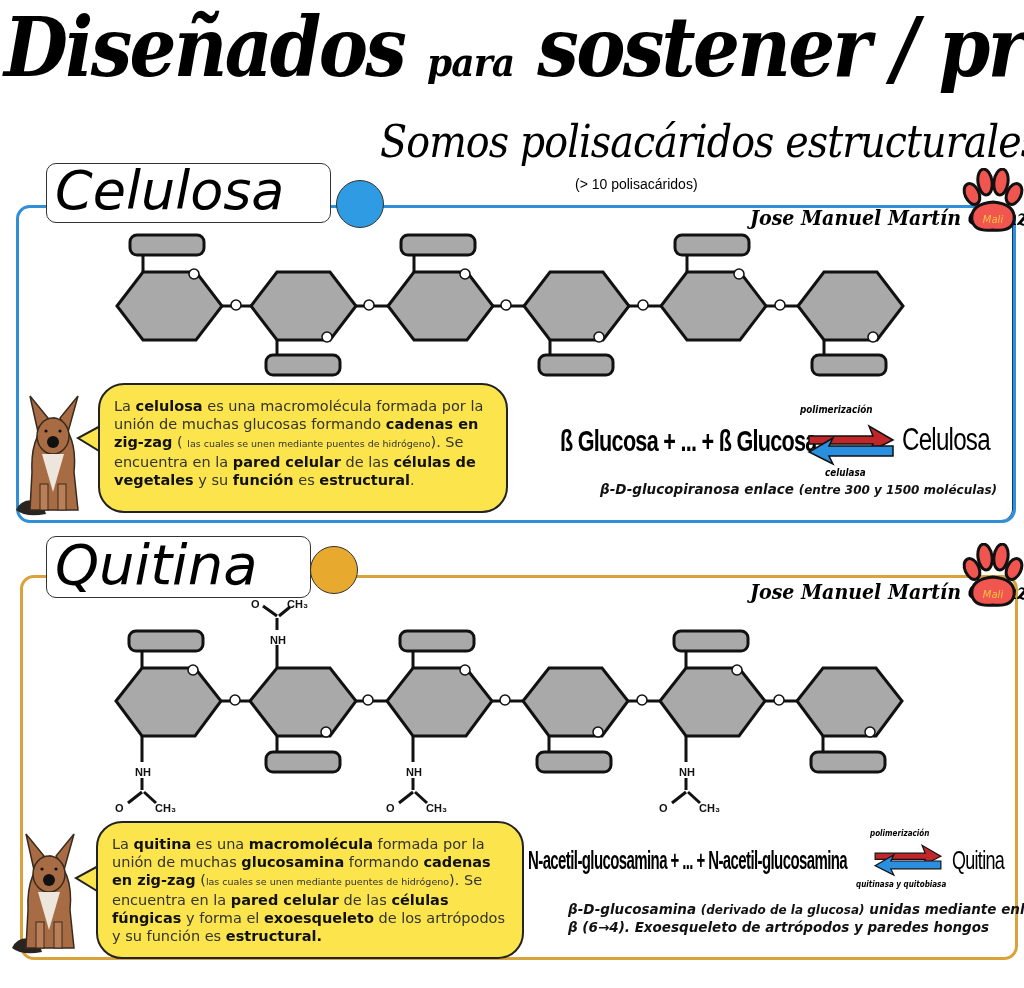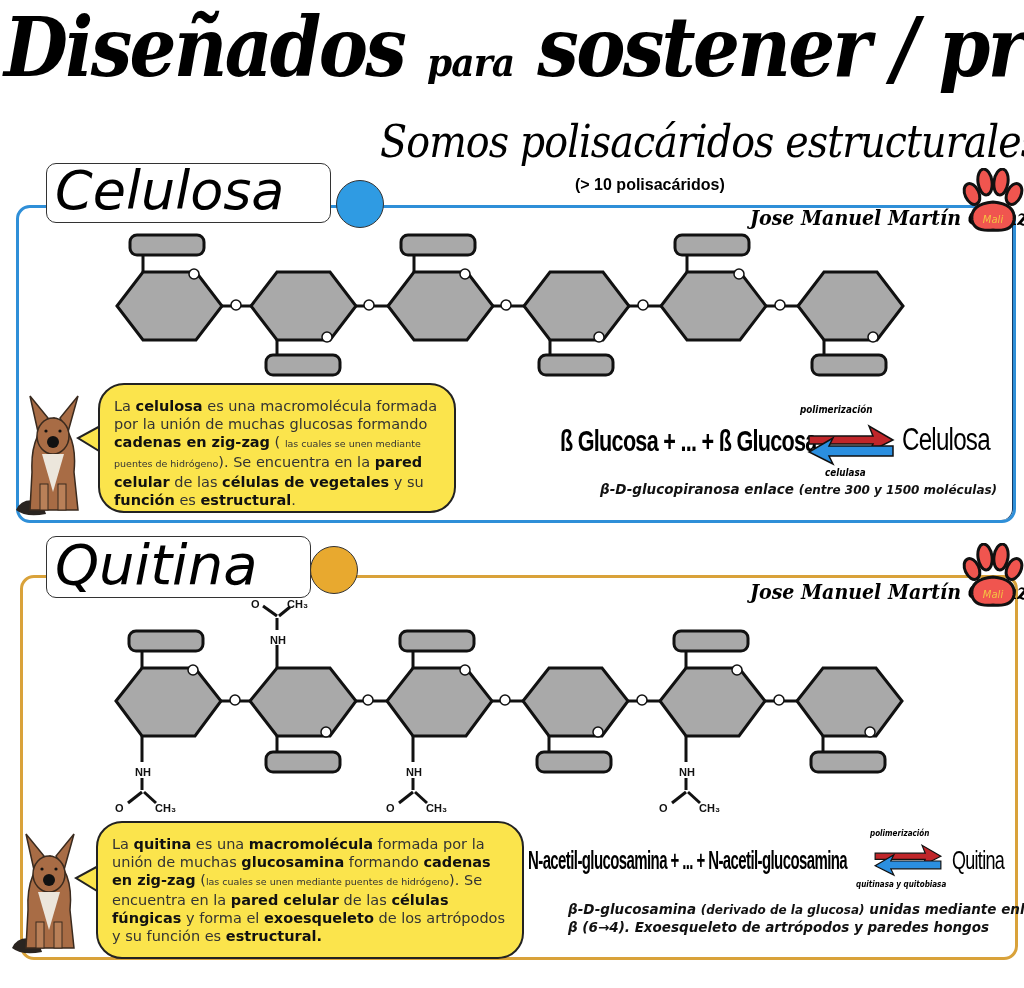--- a/index.html
+++ b/index.html
@@ -13,21 +13,21 @@
     left: 4px; top: 6px; font-family: "DejaVu Serif", serif; font-style: italic;
     font-size: 82px; line-height: 1; letter-spacing: -3px; white-space: nowrap;
     transform: scaleX(0.9); transform-origin: left top; font-weight: bold;
   }
   .title-main .small { font-size: 40px; letter-spacing: -1px; }
   .subtitle {
     left: 380px; top: 120px; font-family: "DejaVu Serif", serif; font-style: italic;
     font-size: 44px; line-height: 1; white-space: nowrap; transform: scaleX(0.9);
     transform-origin: left top; letter-spacing: -1px;
   }
-  .subtitle-note { left: 575px; top: 176px; font-size: 16px; font-weight: bold; white-space: nowrap; }
+  .subtitle-note { left: 575px; top: 176px; font-size: 14px; font-weight: normal; white-space: nowrap; }
 
   
   .frame { border-style: solid; border-width: 3px; border-radius: 14px; }
   .frame.cel { left: 16px; top: 205px; width: 1000px; height: 318px; border-color: #2f8fd8; box-shadow: -1px 0 0 #123a66 inset; }
   .frame.qui { left: 20px; top: 575px; width: 998px; height: 385px; border-color: #d9a23a; }
 
   .label-box {
     background: #fff; border: 1px solid #333; border-radius: 10px;
     font-family: "DejaVu Sans", sans-serif; font-style: italic;
     line-height: 1; white-space: nowrap; padding: 0 8px;
@@ -49,21 +49,21 @@
   .paw.qui { left: 962px; top: 543px; }
 
   
   .bubble {
     background: #fbe44c; border: 2px solid #222; border-radius: 26px;
     color: #333; font-family: "DejaVu Sans", sans-serif; font-size: 14.5px; line-height: 18px;
     padding: 12px 14px 10px 14px;
   }
   .bubble b { color: #111; }
   .bubble .tiny { font-size: 9.5px; }
-  .bubble.cel { left: 98px; top: 383px; width: 358px; height: 130px; }
+  .bubble.cel { left: 98px; top: 383px; width: 410px; height: 130px; }
   .bubble.qui { left: 96px; top: 821px; width: 428px; height: 138px; }
 
   .bubble-tail { width: 0; height: 0; }
 
   .dog { width: 86px; height: 128px; }
   .dog.cel { left: 12px; top: 392px; }
   .dog.qui { left: 8px; top: 830px; }
 
   
   .eq { font-family: "Liberation Sans", sans-serif; font-weight: bold; white-space: nowrap;

